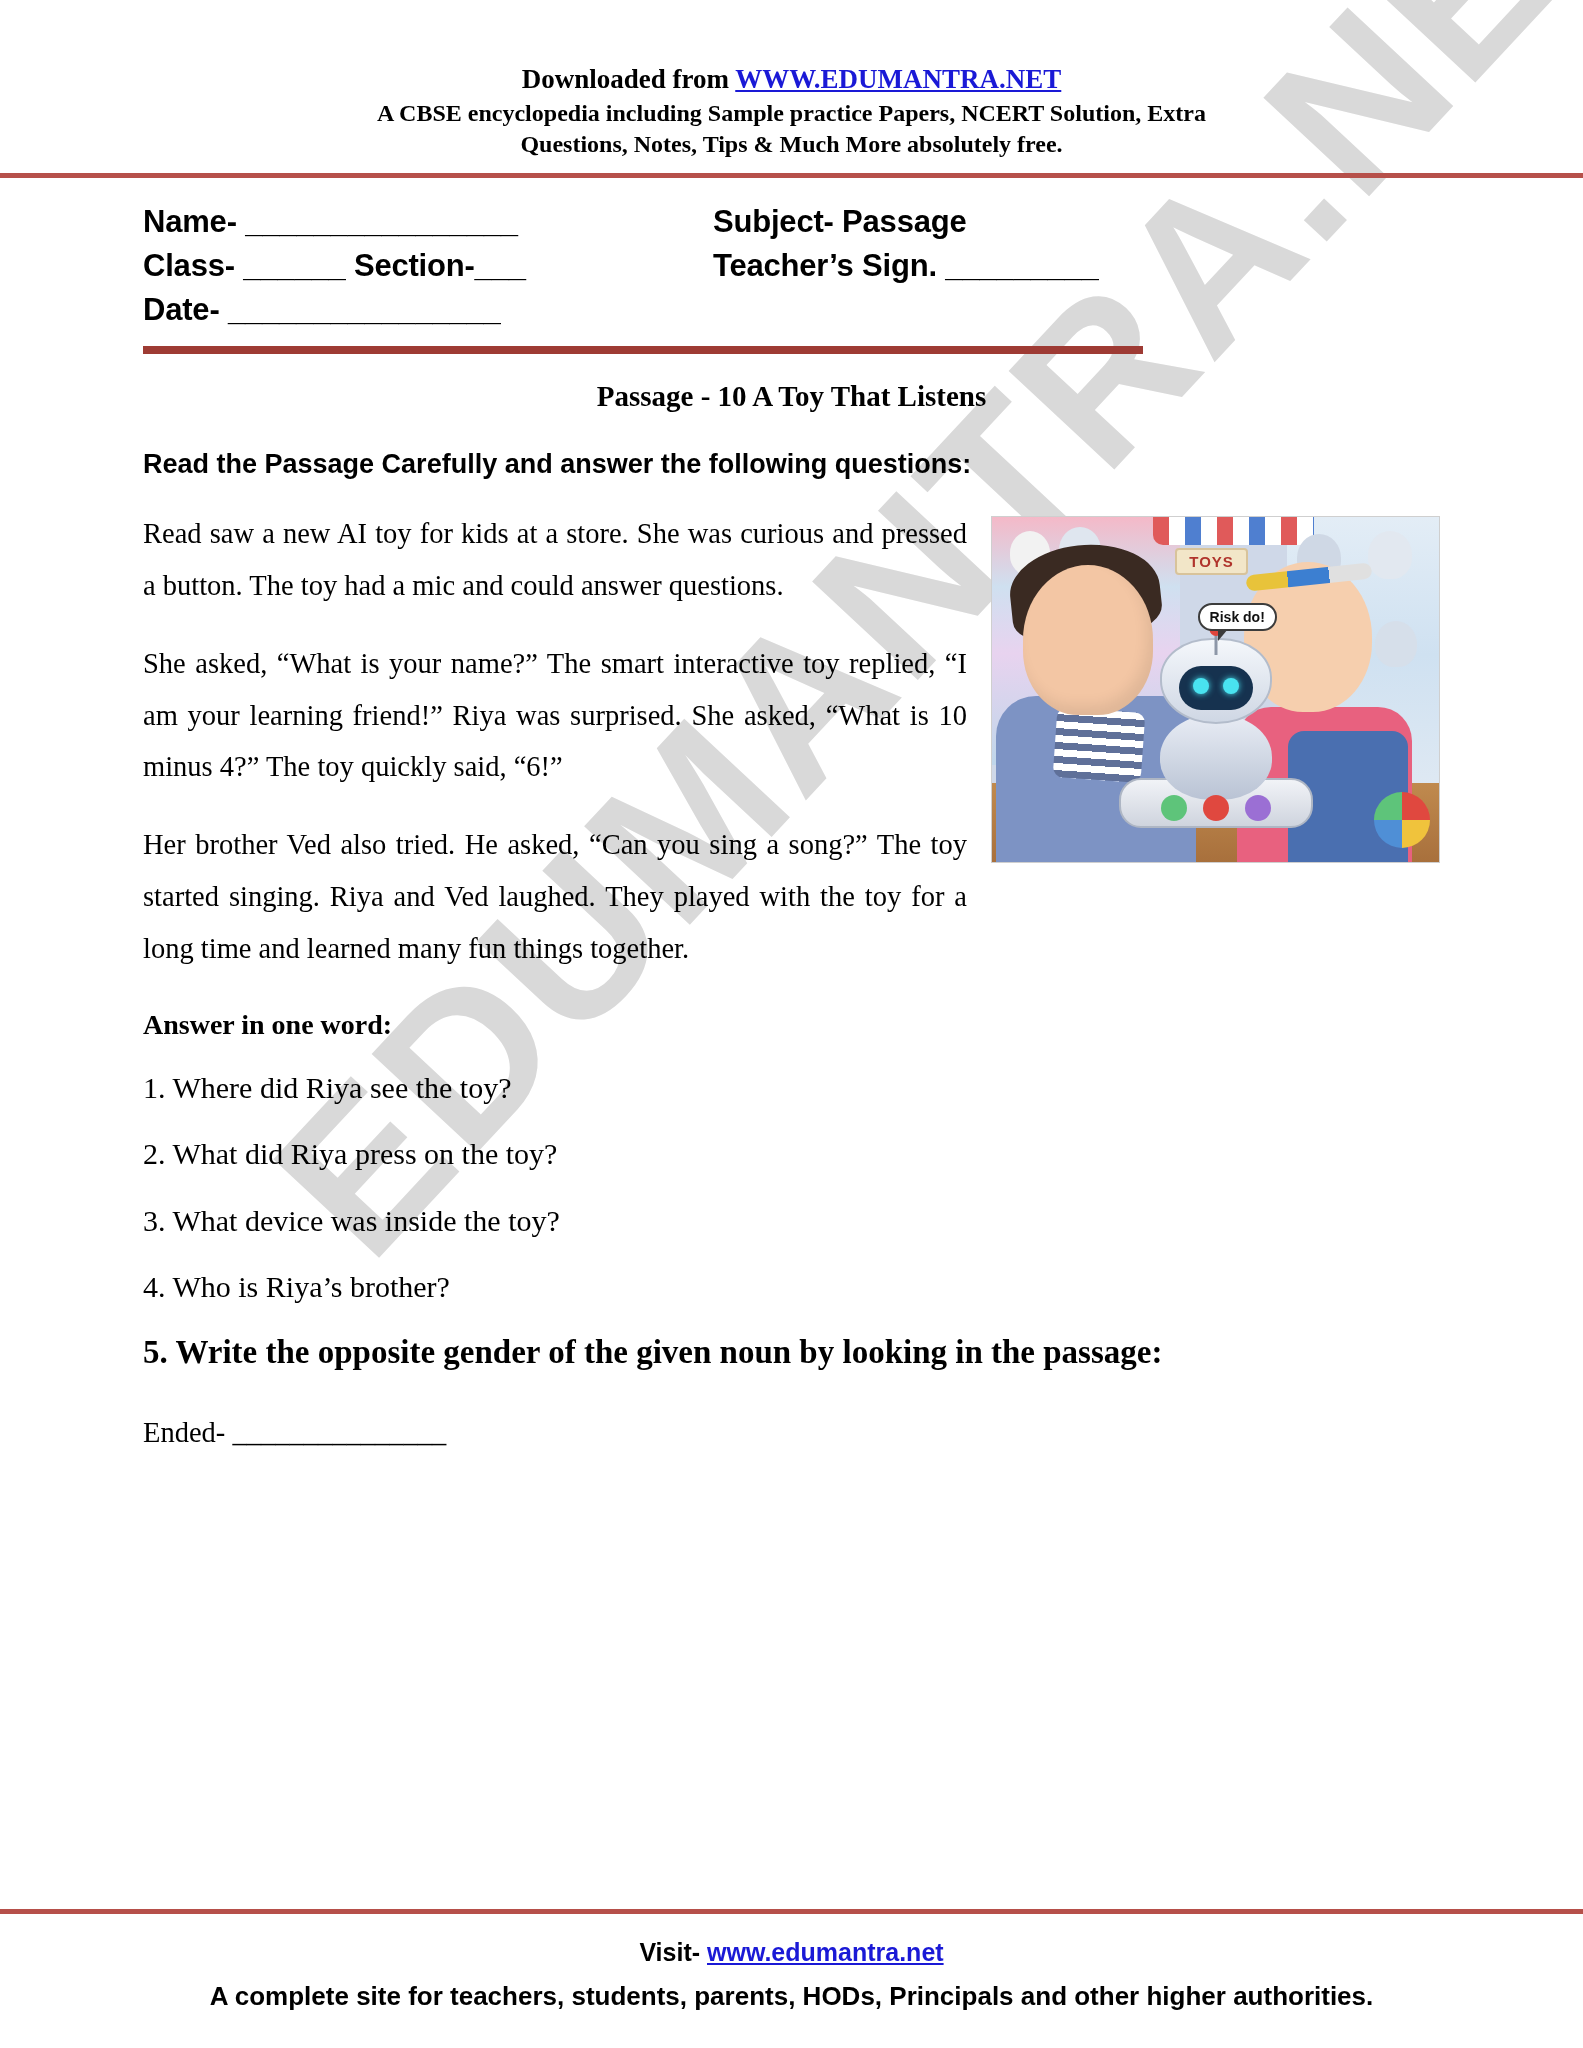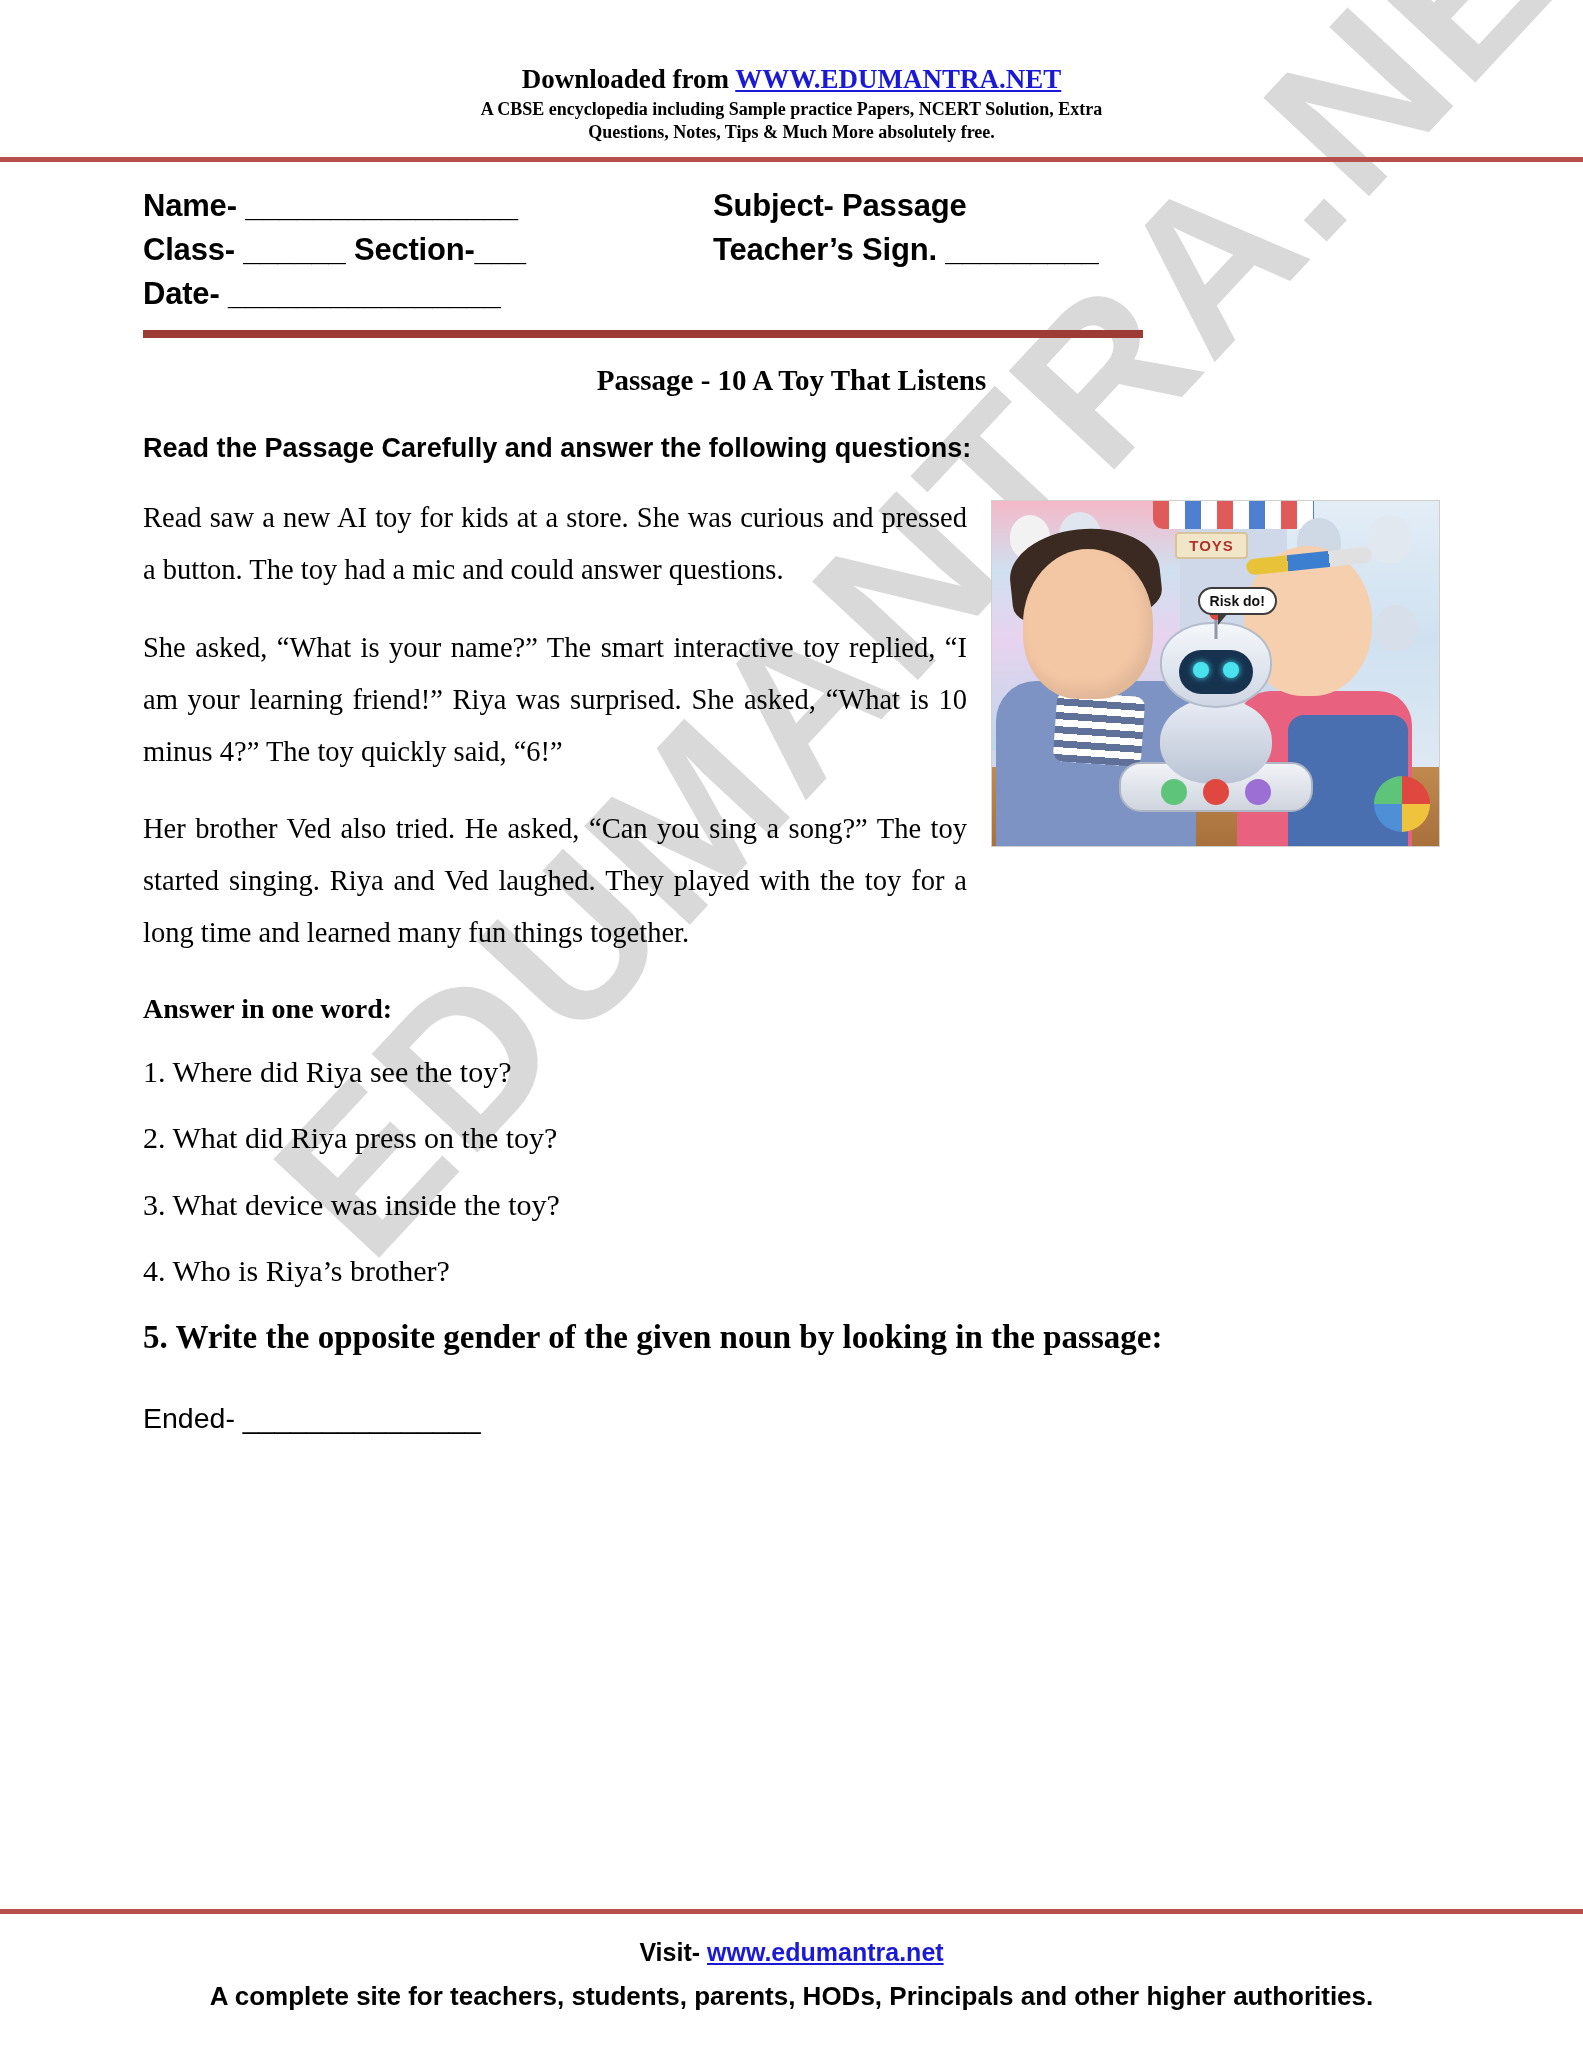--- a/index.html
+++ b/index.html
@@ -60,21 +60,21 @@
     font-size: 27px;
     line-height: 1.32;
   }
   .site-header .line1 { font-size: 27px; }
   .site-header a.brand {
     color: #1a19d6;
     text-decoration: underline;
     font-weight: 700;
   }
   .site-header .line2,
-  .site-header .line3 { font-size: 18px; }
+  .site-header .line3 { font-size: 24px; }
 
   .rule-thin {
     height: 5px;
     background: #b6504a;
     margin: 12px 0 0 0;
     width: 100%;
   }
   .rule-thick {
     height: 8px;
     background: #9e3b34;
@@ -148,21 +148,21 @@
     line-height: 1.68;
     margin-bottom: 16px;
   }
   .q5 {
     font-family: "Liberation Serif", serif;
     font-weight: 700;
     font-size: 33px;
     margin: 22px 0 0 0;
   }
   .ended {
-    font-family: Liberation Sans, sans-serif;
+    font-family: Liberation Serif, serif;
     font-size: 28.5px;
     margin: 46px 0 0 0;
   }
 
   
   .footer {
     position: absolute;
     left: 0;
     right: 0;
     bottom: 36px;

